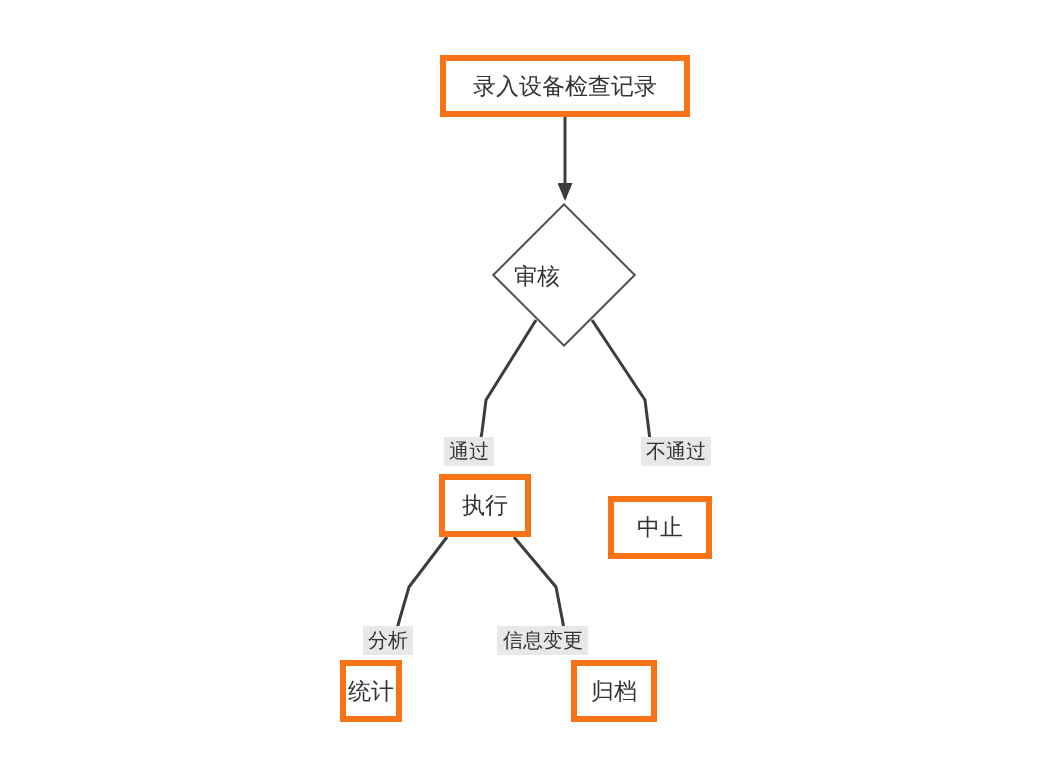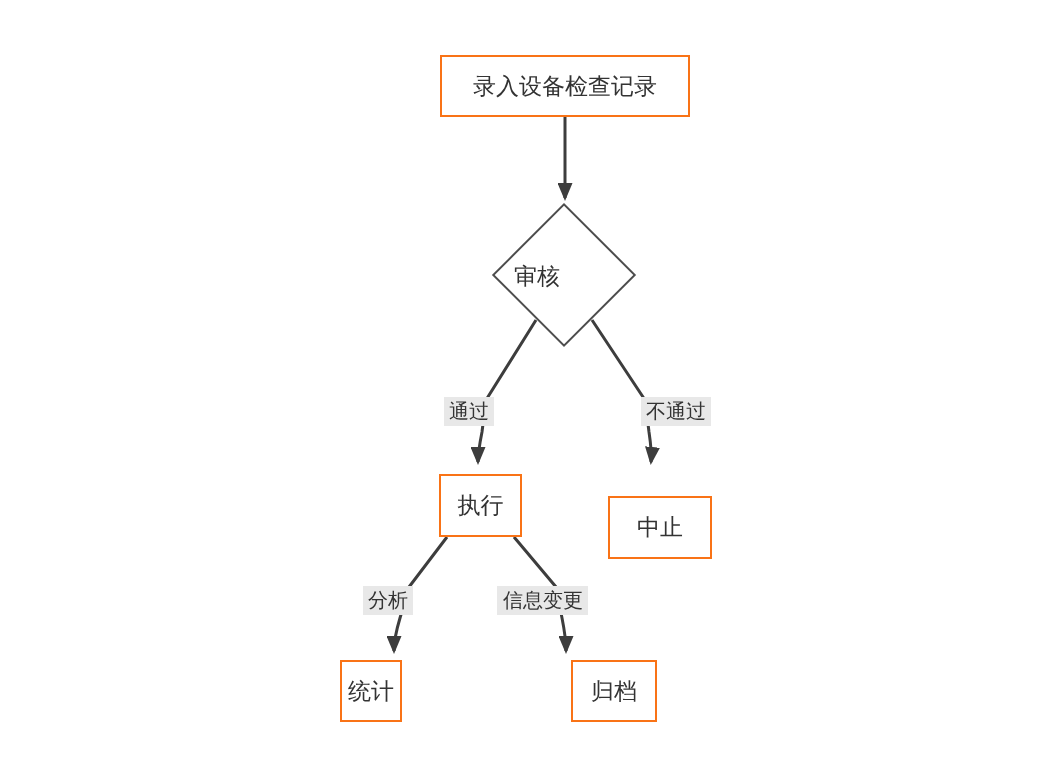--- a/index.html
+++ b/index.html
@@ -17,21 +17,21 @@
   }
   #edges {
     position: absolute;
     left: 0;
     top: 0;
   }
   .node {
     position: absolute;
     box-sizing: border-box;
     background: #ffffff;
-    border: 2px solid #f97316;
+    border: 6px solid #f97316;
     display: flex;
     align-items: center;
     justify-content: center;
     font-size: 23px;
     color: #333333;
     white-space: nowrap;
   }
   .diamond-shape {
     position: absolute;
     left: 513px;
@@ -52,20 +52,21 @@
     color: #333333;
   }
   .edge-label {
     position: absolute;
     background: #e8e8e8;
     color: #333333;
     font-size: 20px;
     line-height: 1.35;
     padding: 1px 5px;
     white-space: nowrap;
+    margin-top: 40px;
   }
 </style>
 </head>
 <body>
 
 <div id="canvas">
 
   <svg id="edges" width="1046" height="781" viewBox="0 0 1046 781">
     <defs>
       <marker id="arrow" markerUnits="userSpaceOnUse" markerWidth="18" markerHeight="15" viewBox="0 0 12 10" refX="10" refY="5" orient="auto">
@@ -79,21 +80,21 @@
     <path d="M514,537 L556,587 L562,618 Q566,638 566,651" fill="none" stroke="#3d3d3d" stroke-width="3" marker-end="url(#arrow)"></path>
   </svg>
 
   <div class="node" style="left:440px; top:55px; width:250px; height:62px;">
     <span>录入设备检查记录</span>
   </div>
 
   <div class="diamond-shape"></div>
   <div class="diamond-label">审核</div>
 
-  <div class="node" style="left:439px; top:474px; width:83px; height:63px;">
+  <div class="node" style="left:439px; top:474px; width:92px; height:63px;">
     <span>执行</span>
   </div>
 
   <div class="node" style="left:608px; top:496px; width:104px; height:63px;">
     <span>中止</span>
   </div>
 
   <div class="node" style="left:340px; top:660px; width:62px; height:62px;">
     <span>统计</span>
   </div>

